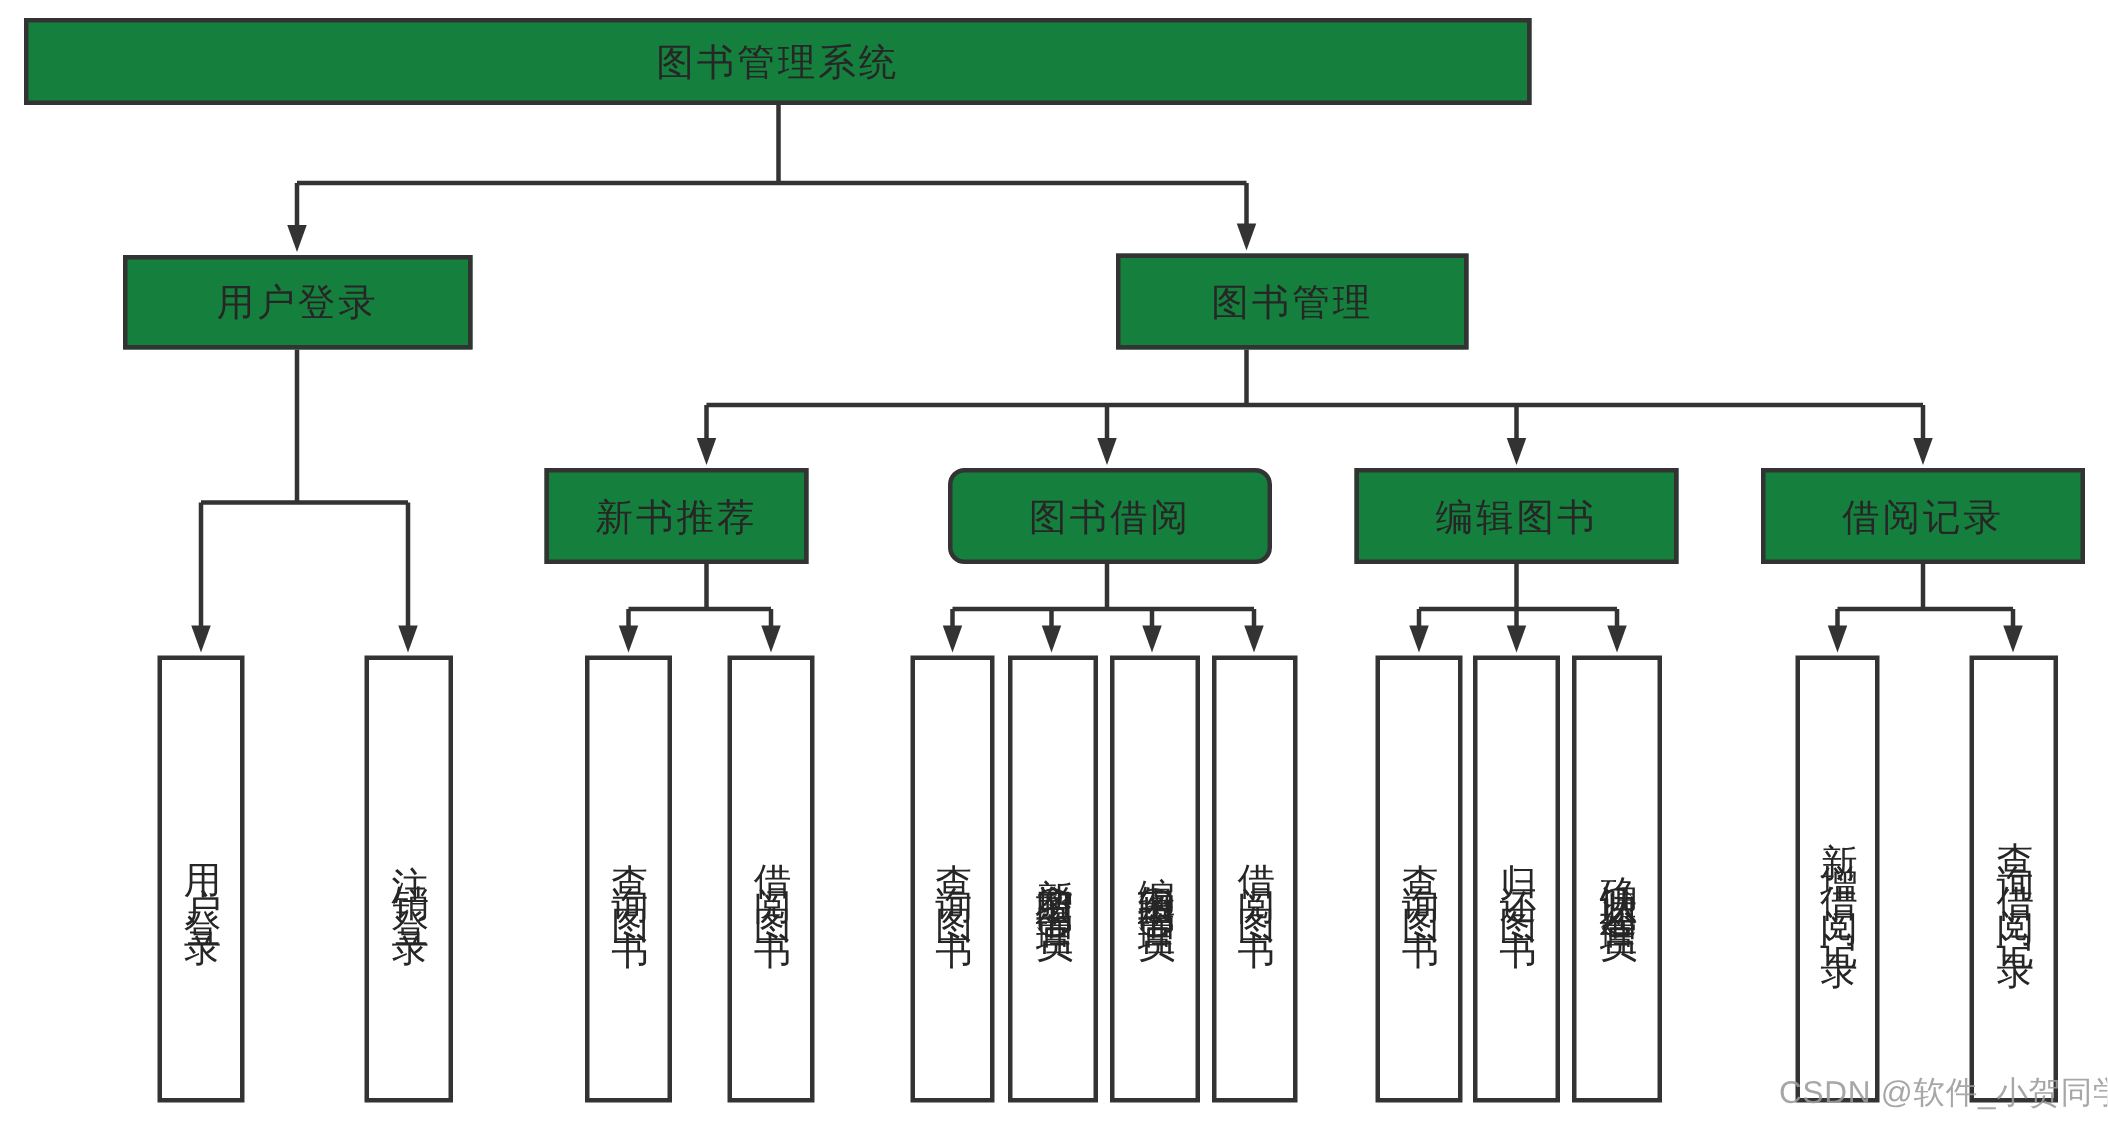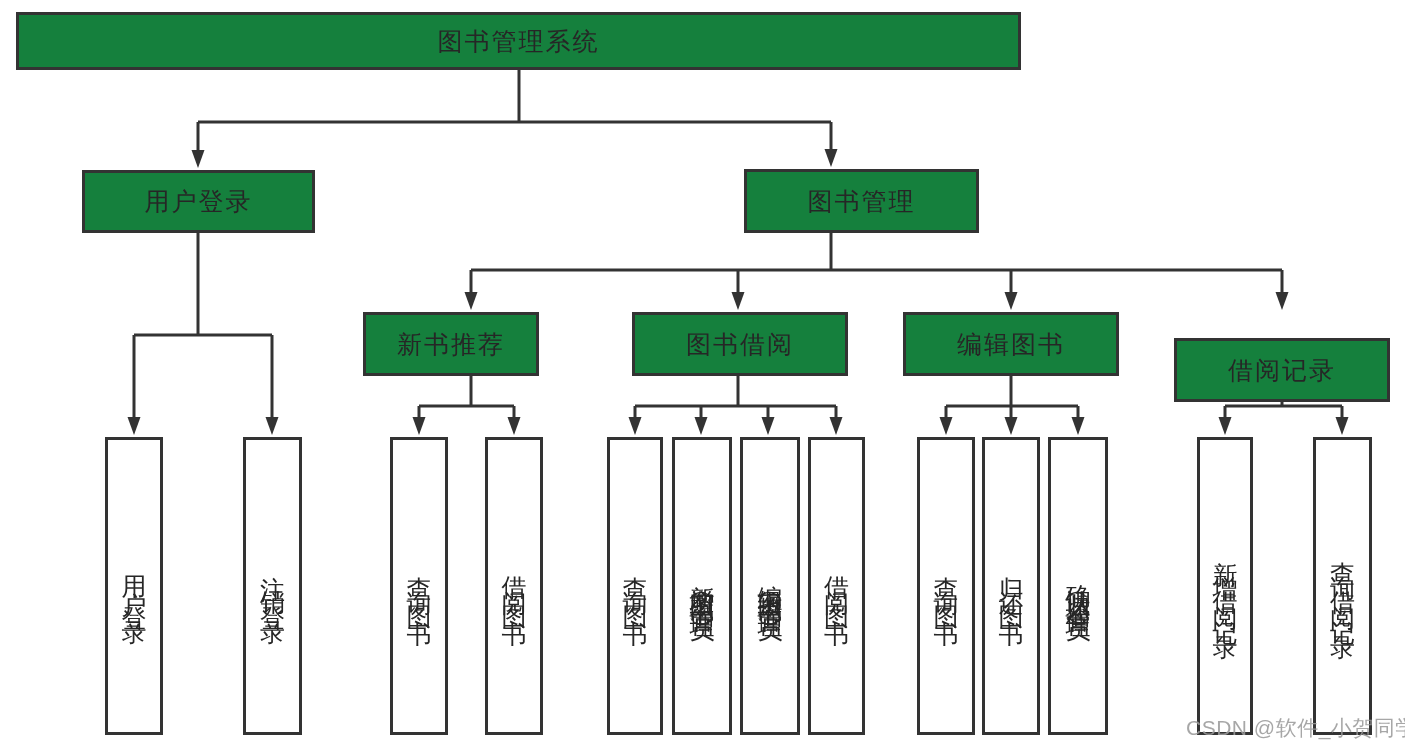--- a/index.html
+++ b/index.html
@@ -93,27 +93,27 @@
   <div class="node" style="left:82px;top:170px;width:233px;height:63px;">
     <span>用户登录</span>
   </div>
   <div class="node" style="left:712px;top:169px;width:235px;height:64px;margin-left:32px;">
     <span>图书管理</span>
   </div>
 
   <div class="node" style="left:363px;top:312px;width:176px;height:64px;">
     <span>新书推荐</span>
   </div>
-  <div class="node" style="left:632px;top:312px;width:216px;height:64px;">
+  <div class="node" style="left:632px;top:312px;width:216px;height:64px;border-radius:11px;">
     <span>图书借阅</span>
   </div>
   <div class="node" style="left:903px;top:312px;width:216px;height:64px;">
     <span>编辑图书</span>
   </div>
-  <div class="node" style="left:1174px;top:312px;width:216px;height:64px;margin-top:26px;">
+  <div class="node" style="left:1174px;top:312px;width:216px;height:64px;">
     <span>借阅记录</span>
   </div>
 
   <div class="vnode" style="left:105px;top:437px;width:58px;height:298px;">
     <span class="vtext" style="letter-spacing: 15px;">用户登录</span>
   </div>
   <div class="vnode" style="left:243px;top:437px;width:59px;height:298px;">
     <span class="vtext" style="letter-spacing: 15px;">注销登录</span>
   </div>
 

